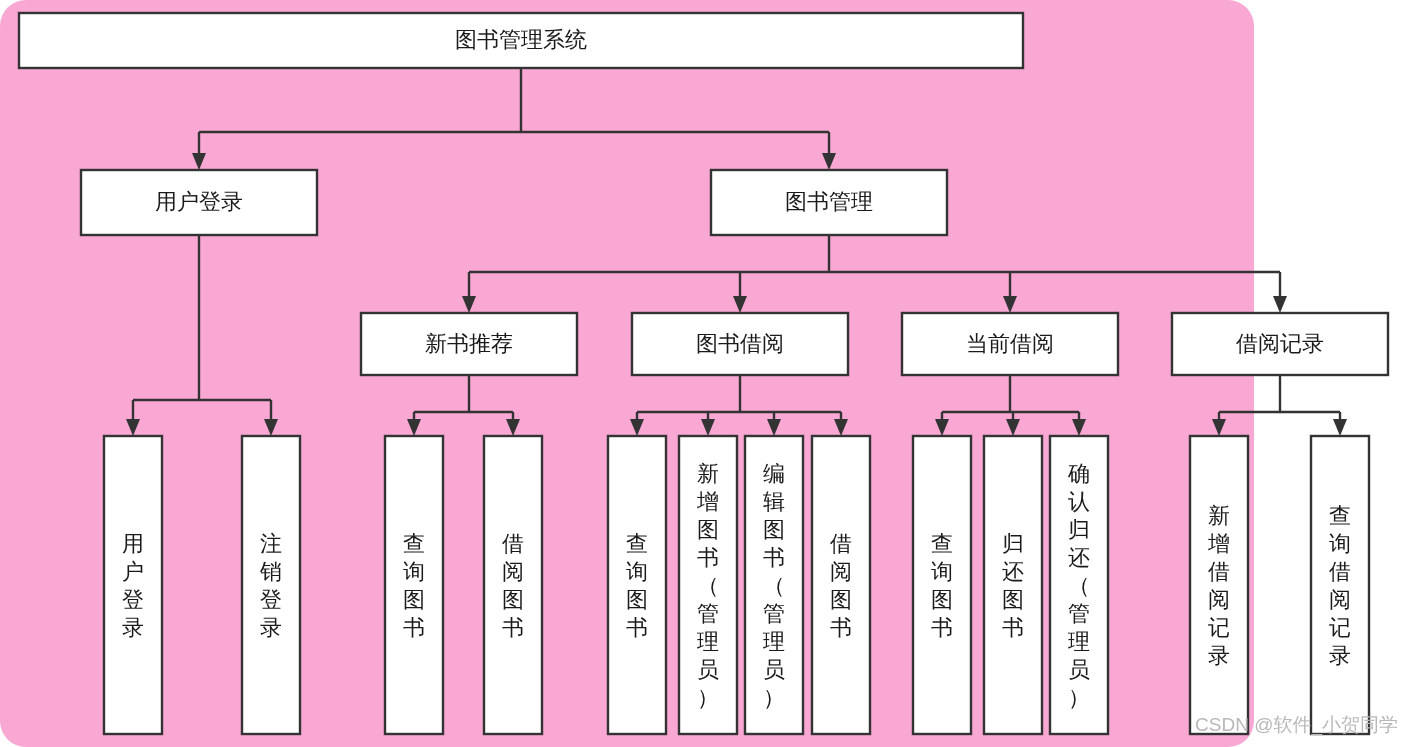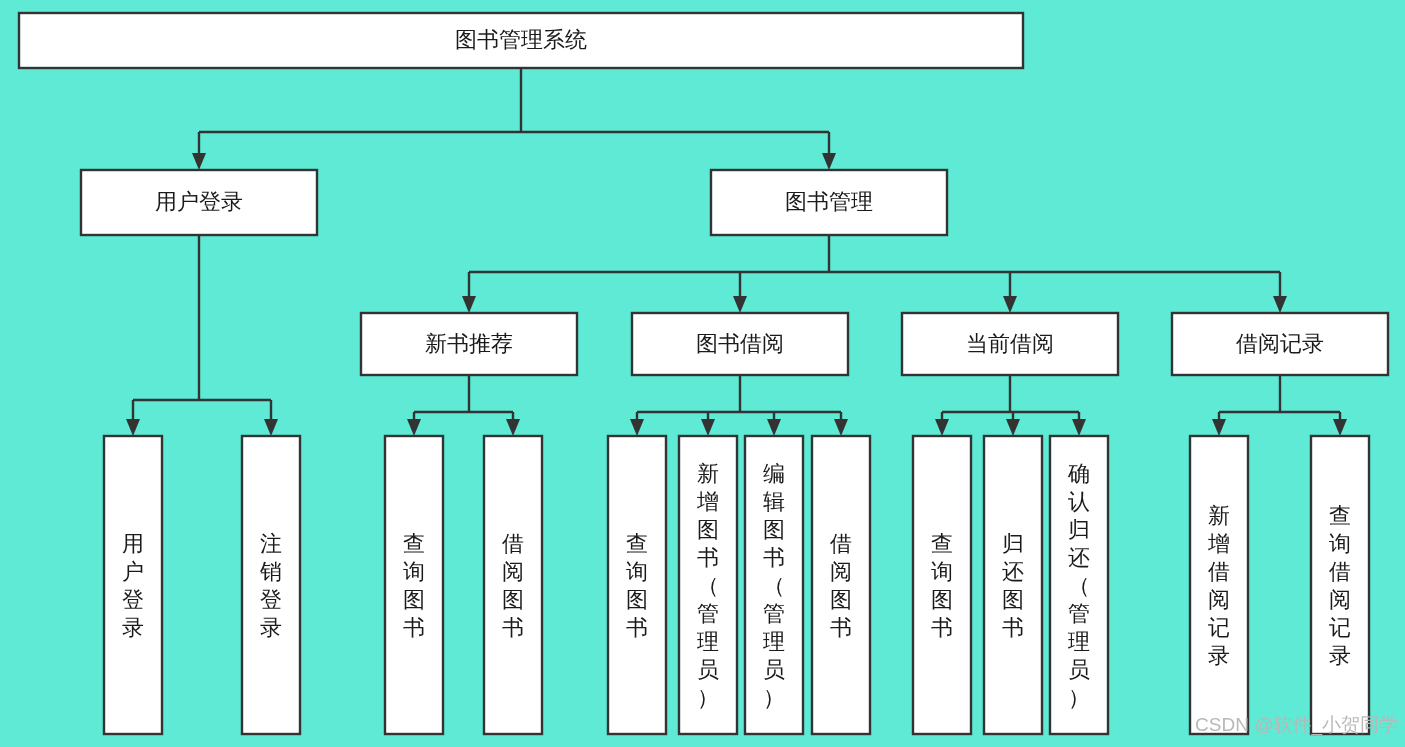--- a/index.html
+++ b/index.html
@@ -8,23 +8,24 @@
     background: #ffffff;
   }
   body {
     width: 1405px;
     height: 747px;
     font-family: "Liberation Sans", "DejaVu Sans", sans-serif;
     overflow: hidden;
   }
   #diagram-root {
     position: relative;
-    width: 1405px;
+    width: 1254px;
     height: 747px;
-    background: #5eead4;
+    background: #f9a8d4;
+    border-radius: 26px;
   }
   svg.diagram-canvas {
     position: absolute;
     left: 0;
     top: 0;
     width: 1405px;
     height: 747px;
     display: block;
   }
   .node-box {

